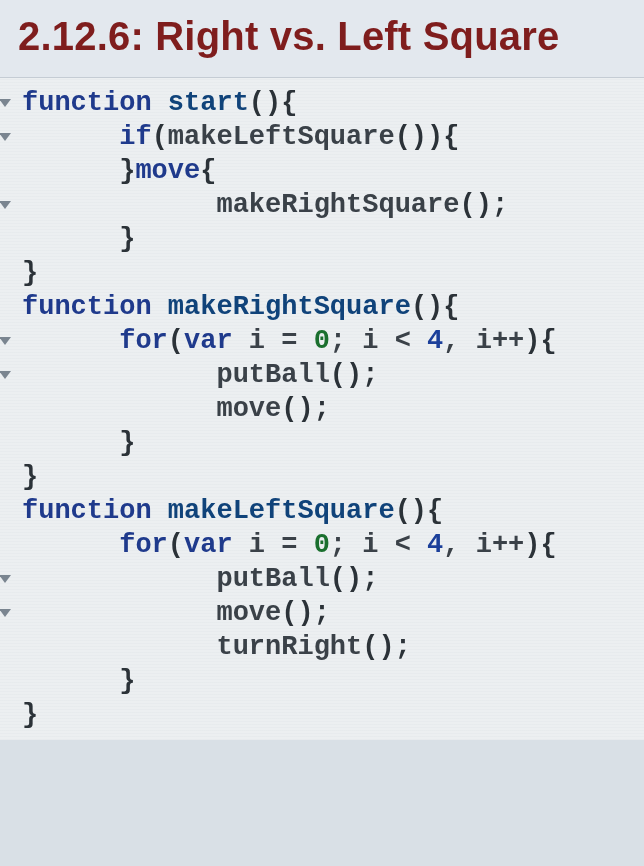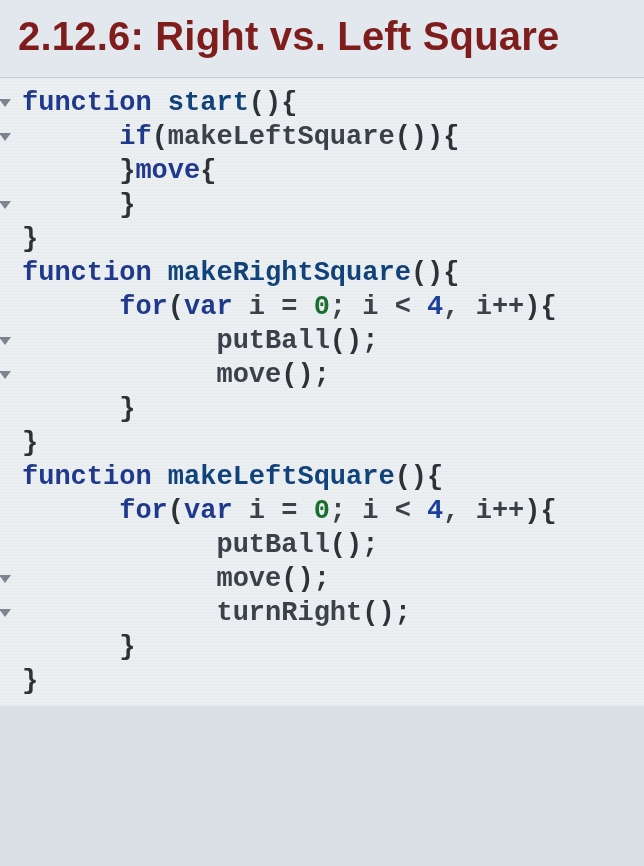--- a/index.html
+++ b/index.html
@@ -79,20 +79,21 @@
       <div class="fold" style="top: 121px;"></div>
       <div class="fold" style="top: 257px;"></div>
       <div class="fold" style="top: 291px;"></div>
       <div class="fold" style="top: 495px;"></div>
       <div class="fold" style="top: 529px;"></div>
     </div>
   <div class="code-body">
       <div class="code-line"><span class="kw">function </span><span class="fn">start</span><span class="br">(){</span></div>
       <div class="code-line"><span>      </span><span class="kw">if</span><span class="br">(</span><span class="id">makeLeftSquare</span><span class="br">()){</span></div>
       <div class="code-line"><span>      </span><span class="br">}</span><span class="kw">move</span><span class="br">{</span></div>
+      <div class="code-line"><span>            </span><span class="id">makeRightSquare</span><span class="br">();</span></div>
       <div class="code-line"><span>      </span><span class="br">}</span></div>
       <div class="code-line"><span class="br">}</span></div>
       <div class="code-line"><span class="kw">function </span><span class="fn">makeRightSquare</span><span class="br">(){</span></div>
       <div class="code-line"><span>      </span><span class="kw">for</span><span class="br">(</span><span class="kw">var </span><span class="id">i</span><span class="op"> = </span><span class="num">0</span><span class="op">; </span><span class="id">i</span><span class="op"> &lt; </span><span class="loopnum">4</span><span class="op">, </span><span class="id">i</span><span class="op">++</span><span class="br">){</span></div>
       <div class="code-line"><span>            </span><span class="id">putBall</span><span class="br">();</span></div>
       <div class="code-line"><span>            </span><span class="id">move</span><span class="br">();</span></div>
       <div class="code-line"><span>      </span><span class="br">}</span></div>
       <div class="code-line"><span class="br">}</span></div>
       <div class="code-line"><span class="kw">function </span><span class="fn">makeLeftSquare</span><span class="br">(){</span></div>
       <div class="code-line"><span>      </span><span class="kw">for</span><span class="br">(</span><span class="kw">var </span><span class="id">i</span><span class="op"> = </span><span class="num">0</span><span class="op">; </span><span class="id">i</span><span class="op"> &lt; </span><span class="loopnum">4</span><span class="op">, </span><span class="id">i</span><span class="op">++</span><span class="br">){</span></div>

